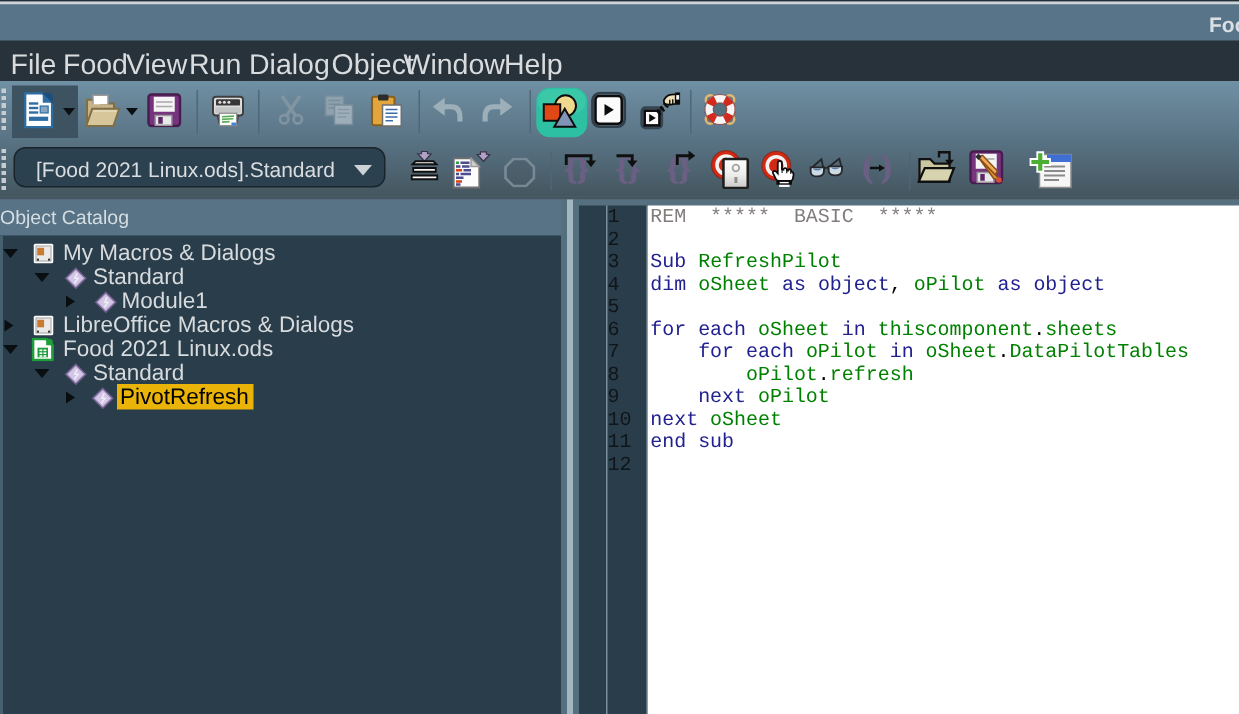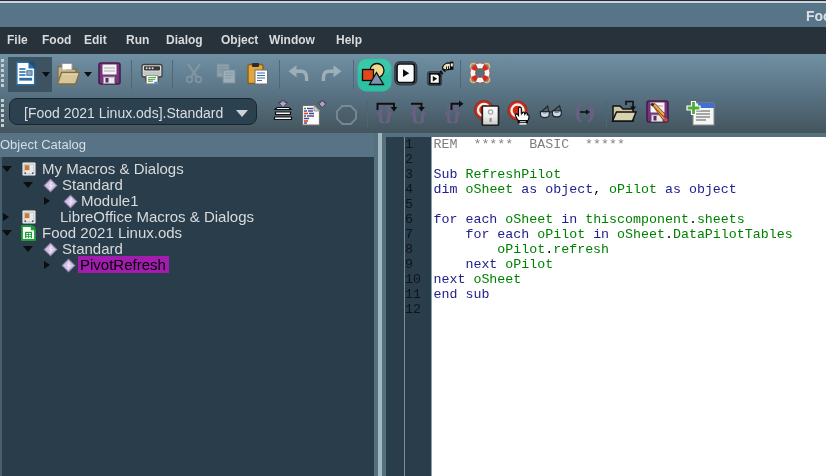--- a/index.html
+++ b/index.html
@@ -5,21 +5,21 @@
   html,body{margin:0;padding:0;}
   body{width:826px;height:476px;overflow:hidden;position:relative;
        font-family:"Liberation Sans",sans-serif;background:#55707f;}
   .abs{position:absolute;}
   
   #topline1{left:0;top:0;width:826px;height:1px;background:#232e36;}
   #topline2{left:0;top:1px;width:826px;height:2px;background:#cdd3d7;}
   #titlebar{left:0;top:3px;width:826px;height:24px;background:#587489;}
   #titletxt{left:806px;top:5px;color:#d9dfe3;font-size:14px;font-weight:bold;white-space:nowrap;}
   #menubar{left:0;top:27px;width:826px;height:27px;background:#28323a;}
-  .mi{position:absolute;top:6px;color:#d9dcde;font-size:12px;font-weight:bold;}
+  .mi{position:absolute;top:6px;color:#d9dcde;font-size:19px;}
   
   #toolbar1{left:0;top:54px;width:826px;height:41px;
     background:linear-gradient(#7090a3,#587283);}
   #toolbar2{left:0;top:95px;width:826px;height:36px;
     background:linear-gradient(#587283,#44565f);}
   #tbline{left:0;top:131px;width:826px;height:2px;background:#46565f;}
   
   #mainbg{left:0;top:133px;width:826px;height:343px;background:#567080;}
   #lpheader{left:0;top:133px;width:374px;height:24px;background:#577385;}
   #lphead-t{left:0;top:137px;width:374px;text-align:left;color:#d5dee3;font-size:13px;}
@@ -35,33 +35,33 @@
   #nums{left:405px;top:137px;color:#10151a;}
   #codetxt{left:433.5px;top:137px;color:#000;}
   .kw{color:#20208f;}
   .id{color:#008000;margin-top:36px;}
   .cm{color:#827d7d;margin-top:40px;}
   
   .trow{position:absolute;color:#d7dbdd;font-size:15px;line-height:16px;white-space:nowrap;}
   .tri{position:absolute;width:0;height:0;}
   .trid{border-left:5px solid transparent;border-right:5px solid transparent;border-top:6px solid #0b0e10;}
   .trir{border-top:4.5px solid transparent;border-bottom:4.5px solid transparent;border-left:6px solid #0b0e10;}
-  .sel{background:#a21caf;color:#000000;padding:0 3px 0 2px;margin-left:-2px;}
+  .sel{background:#eab308;color:#000000;padding:0 3px 0 2px;margin-left:-2px;}
 </style>
 </head>
 <body>
 <div class="abs" id="topline1"></div>
 <div class="abs" id="topline2"></div>
 <div class="abs" id="titlebar">
     <span class="abs" id="titletxt">Food 2021 Linux.ods - LibreOffice Basic</span>
   </div>
 <div class="abs" id="menubar">
   <span class="mi" style="left:7px">File</span>
   <span class="mi" style="left:42px">Food</span>
-  <span class="mi" style="left:84px">Edit</span>
+  <span class="mi" style="left:84px">View</span>
   <span class="mi" style="left:126px">Run</span>
   <span class="mi" style="left:166px">Dialog</span>
   <span class="mi" style="left:221px">Object</span>
   <span class="mi" style="left:269px">Window</span>
   <span class="mi" style="left:336px">Help</span>
 </div>
 <div class="abs" id="toolbar1"></div>
 <div class="abs" id="toolbar2"></div>
 <div class="abs" id="tbline"></div>
 <div class="abs" id="mainbg"></div>
@@ -127,21 +127,21 @@
   <div class="trow" style="left:81px;top:193px">Module1</div>
 
   <div class="tri trir abs" style="left:3px;top:213px"></div>
   <svg class="abs" style="left:22px;top:210px" width="14" height="14">
     <rect x="0.5" y="0.5" width="13" height="13" rx="1" fill="#fdfdfd"></rect>
     <rect x="2" y="2" width="10" height="10" fill="#e9e9e9" stroke="#b0b0b0" stroke-width="0.8"></rect>
     <rect x="2.8" y="3.2" width="4.6" height="5" fill="#c87b2e"></rect>
     <rect x="2.6" y="10.4" width="1.4" height="1.4" fill="#3a3a3a"></rect>
     <rect x="10" y="10.4" width="1.4" height="1.4" fill="#3a3a3a"></rect>
   </svg>
-  <div class="trow" style="left:60px;top:209px">LibreOffice Macros &amp; Dialogs</div>
+  <div class="trow" style="left:42px;top:209px">LibreOffice Macros &amp; Dialogs</div>
 
   <div class="tri trid abs" style="left:2px;top:230px"></div>
   <svg class="abs" style="left:21px;top:225px" width="15" height="16">
     <path d="M1,1 L9.8,1 L14,5.2 L14,15 L1,15 Z" fill="#ffffff" stroke="#1d9e38" stroke-width="1.8" stroke-linejoin="round"></path>
     <path d="M9.3,0.8 L14.2,5.7 L14.2,2.2 L12.8,0.8 Z" fill="#1d9e38"></path>
     <path d="M9.8,1 L14,5.2 L9.8,5.2 Z" fill="#1d9e38"></path>
     <rect x="4" y="6.8" width="7" height="6.4" fill="#1d9e38"></rect>
     <rect x="5.3" y="8" width="1.9" height="1.1" fill="#ffffff"></rect>
       <rect x="8" y="8" width="1.9" height="1.1" fill="#ffffff"></rect>
     <rect x="5.3" y="9.9" width="1.9" height="1.1" fill="#ffffff"></rect>

